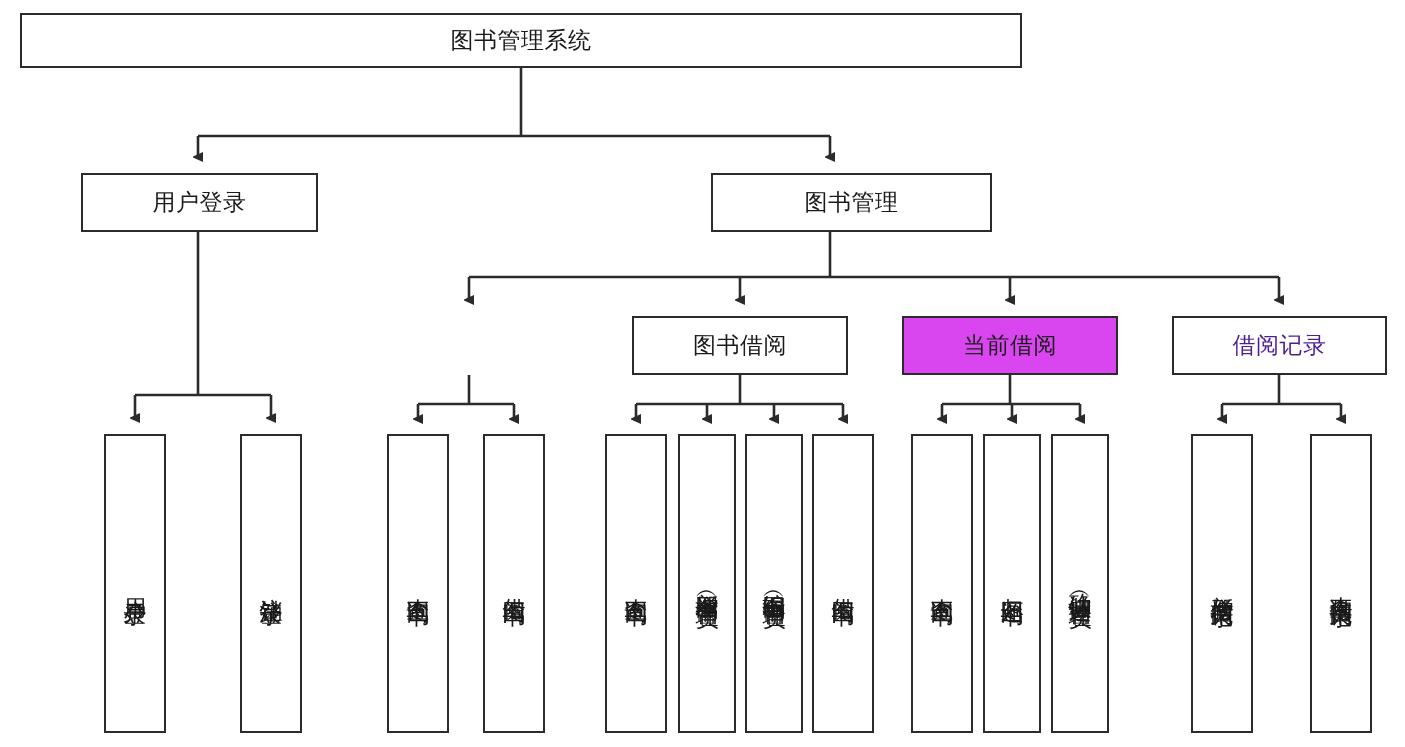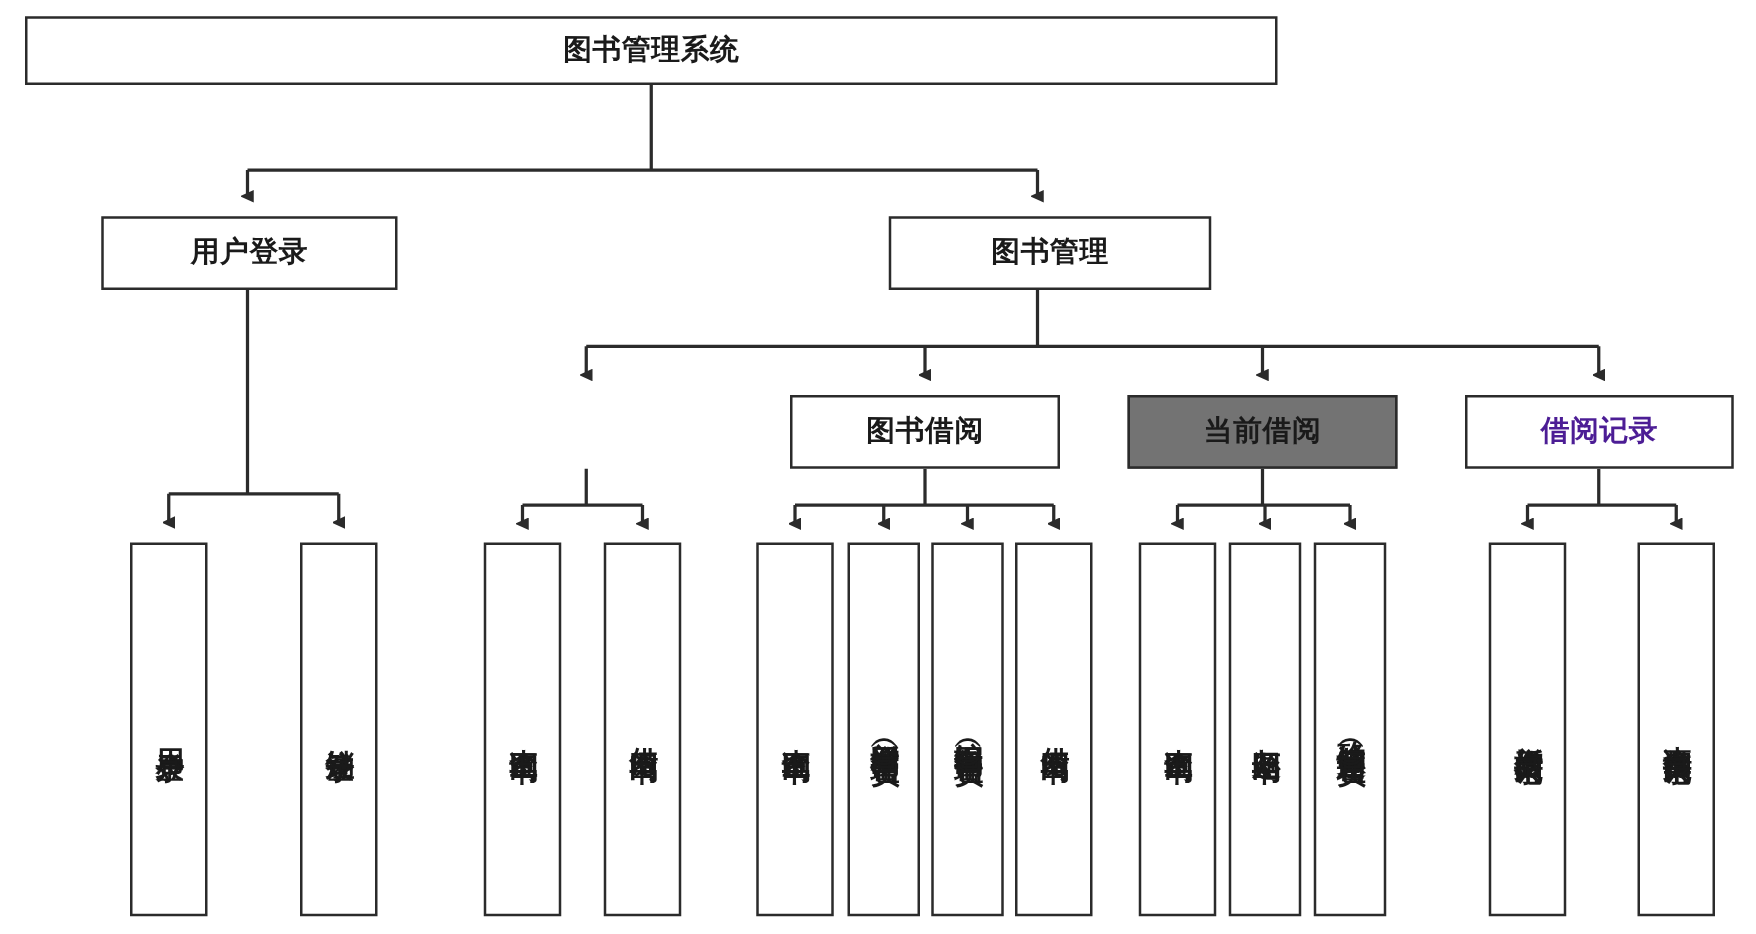--- a/index.html
+++ b/index.html
@@ -29,21 +29,20 @@
   }
   .node {
     position: absolute;
     box-sizing: border-box;
     background: #ffffff;
     border: 2px solid #3b82f6;
     display: flex;
     align-items: center;
     justify-content: center;
     overflow: hidden;
-    font-weight: bold;
   }
   .node .label {
     color: #1a1a1a;
     text-align: center;
     line-height: 1.12;
     white-space: nowrap;
   }
   .node.horiz .label {
     font-size: 23px;
     letter-spacing: 0.5px;
@@ -141,28 +140,28 @@
     </g>
   </svg>
 
   <div class="node horiz" style="left: 20px; top: 13px; width: 1002px; height: 55px; border-color: rgb(43, 43, 43); background: rgb(255, 255, 255);">
     <span class="label" style="color: rgb(26, 26, 26);">图书管理系统</span>
   </div>
 
   <div class="node horiz" style="left: 81px; top: 173px; width: 237px; height: 59px; border-color: rgb(43, 43, 43); background: rgb(255, 255, 255);">
     <span class="label" style="color: rgb(26, 26, 26);">用户登录</span>
   </div>
-  <div class="node horiz" style="left: 711px; top: 173px; width: 258px; height: 59px; border-color: rgb(43, 43, 43); background: rgb(255, 255, 255);">
+  <div class="node horiz" style="left: 711px; top: 173px; width: 281px; height: 59px; border-color: rgb(43, 43, 43); background: rgb(255, 255, 255);">
     <span class="label" style="color: rgb(26, 26, 26);">图书管理</span>
   </div>
 
   <div class="node horiz" style="left: 632px; top: 316px; width: 216px; height: 59px; border-color: rgb(43, 43, 43); background: rgb(255, 255, 255);">
     <span class="label" style="color: rgb(26, 26, 26);">图书借阅</span>
   </div>
-  <div class="node horiz" style="left: 902px; top: 316px; width: 216px; height: 59px; border-color: rgb(43, 43, 43); background: #737373;">
+  <div class="node horiz" style="left: 902px; top: 316px; width: 216px; height: 59px; border-color: rgb(43, 43, 43); background: #d946ef;">
     <span class="label" style="color: rgb(26, 26, 26);">当前借阅</span>
   </div>
   <div class="node horiz" style="left: 1172px; top: 316px; width: 215px; height: 59px; border-color: rgb(43, 43, 43); background: rgb(255, 255, 255);">
     <span class="label" style="color: #4c1d95;">借阅记录</span>
   </div>
 
   <div class="node vert" style="left: 104px; top: 434px; width: 62px; height: 299px; border-color: rgb(43, 43, 43); background: rgb(255, 255, 255);">
     <span class="label" style="color: rgb(26, 26, 26);">用户登录</span>
   </div>
   <div class="node vert" style="left: 240px; top: 434px; width: 62px; height: 299px; border-color: rgb(43, 43, 43); background: rgb(255, 255, 255);">

